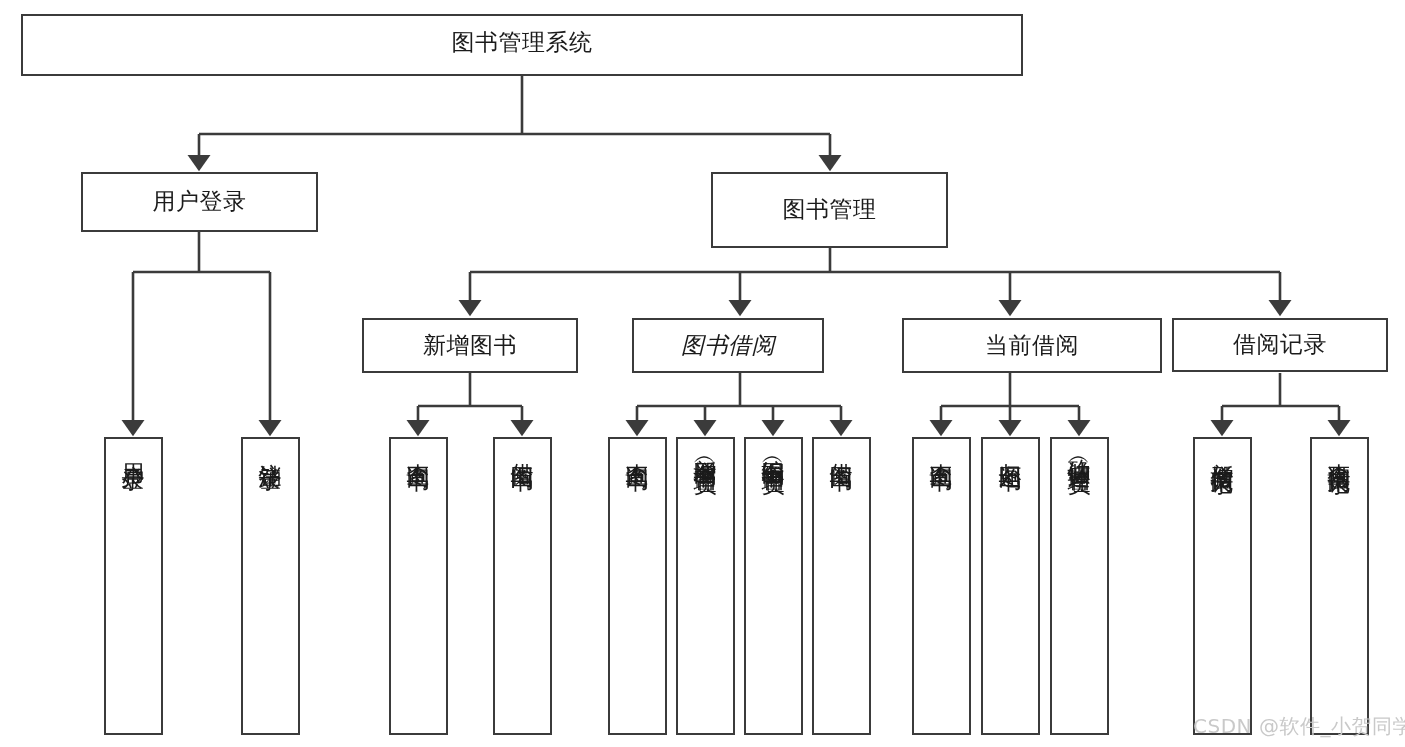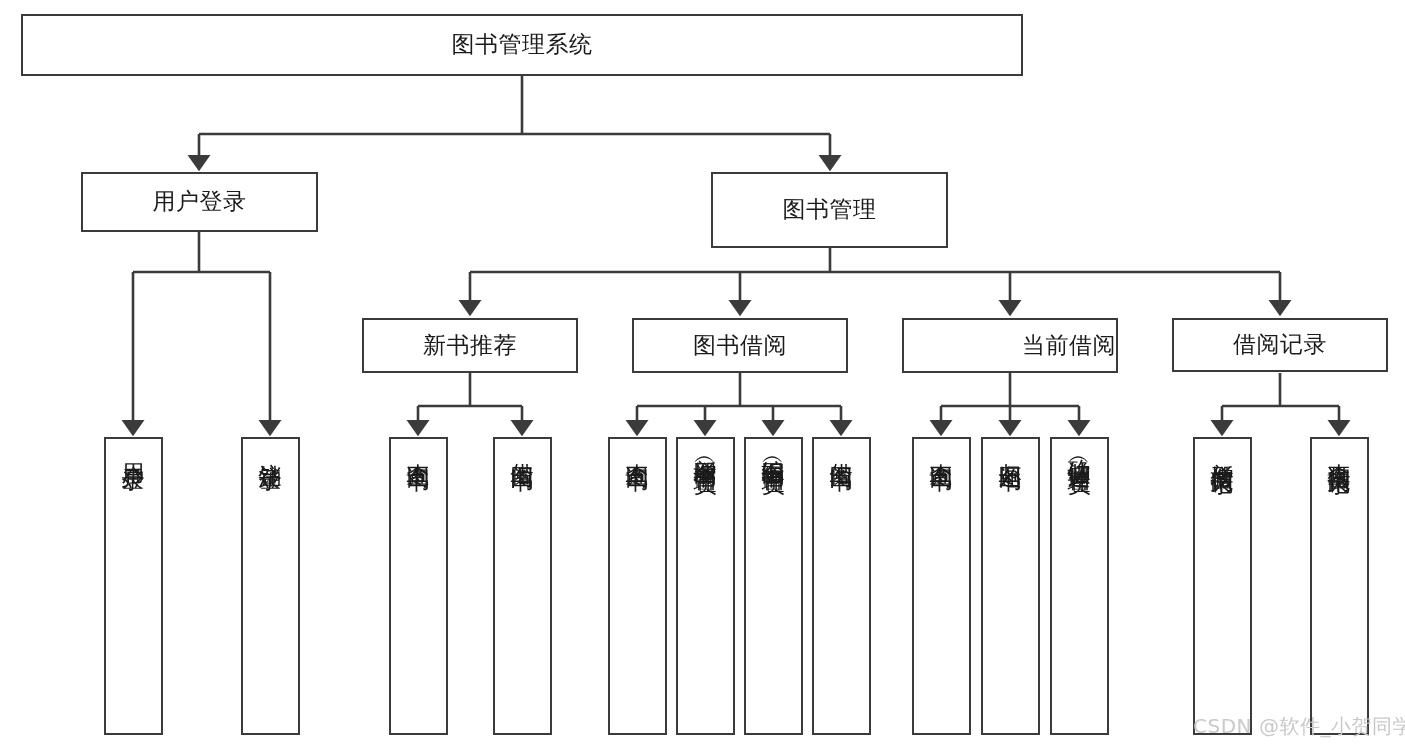--- a/index.html
+++ b/index.html
@@ -118,41 +118,41 @@
       <path d="M1010,406 L1010,428" marker-end="url(#arrow)"></path>
       <path d="M1079,406 L1079,428" marker-end="url(#arrow)"></path>
 
       <path d="M1280,373 L1280,406"></path>
       <path d="M1222,406 L1339,406"></path>
       <path d="M1222,406 L1222,428" marker-end="url(#arrow)"></path>
       <path d="M1339,406 L1339,428" marker-end="url(#arrow)"></path>
     </g>
   </svg>
 
-  <div class="node horiz" style="left:21px; top:14px; width:1002px; height:62px;">
+  <div class="node horiz" style="left:21px; top:14px; width:1002px; height:62px;font-family:Liberation Mono, monospace;">
     <span class="label">图书管理系统</span>
   </div>
 
   <div class="node horiz" style="left:81px; top:172px; width:237px; height:60px;">
     <span class="label">用户登录</span>
   </div>
 
   <div class="node horiz" style="left:711px; top:172px; width:237px; height:76px;">
     <span class="label">图书管理</span>
   </div>
 
   <div class="node horiz" style="left:362px; top:318px; width:216px; height:55px;">
-    <span class="label">新书推荐</span>
-  </div>
-
-  <div class="node horiz" style="left:632px; top:318px; width:216px; height:55px;">
+    <span class="label">新增图书</span>
+  </div>
+
+  <div class="node horiz" style="left:632px; top:318px; width:192px; height:55px;font-style:italic;">
     <span class="label">图书借阅</span>
   </div>
 
-  <div class="node horiz" style="left:902px; top:318px; width:216px; height:55px;justify-content:flex-end;">
+  <div class="node horiz" style="left:902px; top:318px; width:260px; height:55px;">
     <span class="label">当前借阅</span>
   </div>
 
   <div class="node horiz" style="left:1172px; top:318px; width:216px; height:54px;">
     <span class="label">借阅记录</span>
   </div>
 
   <div class="node vert" style="left:104px; top:437px; width:59px; height:298px;">
     <span class="label">用户登录</span>
   </div>

